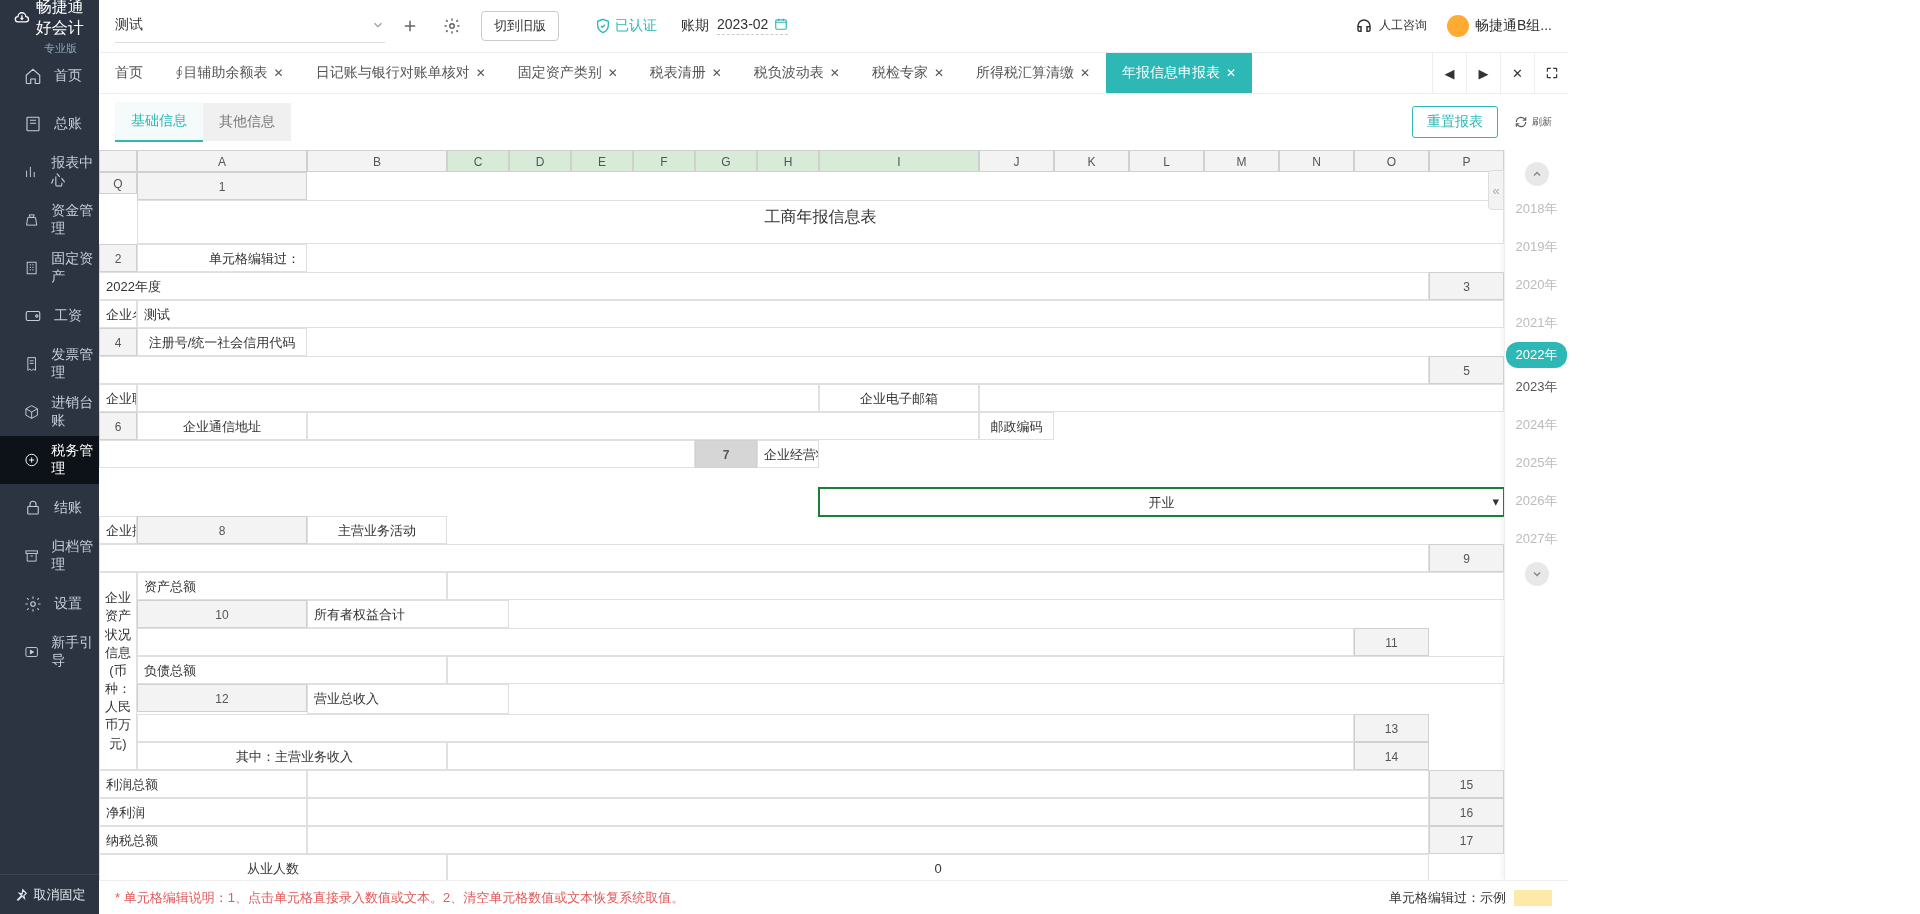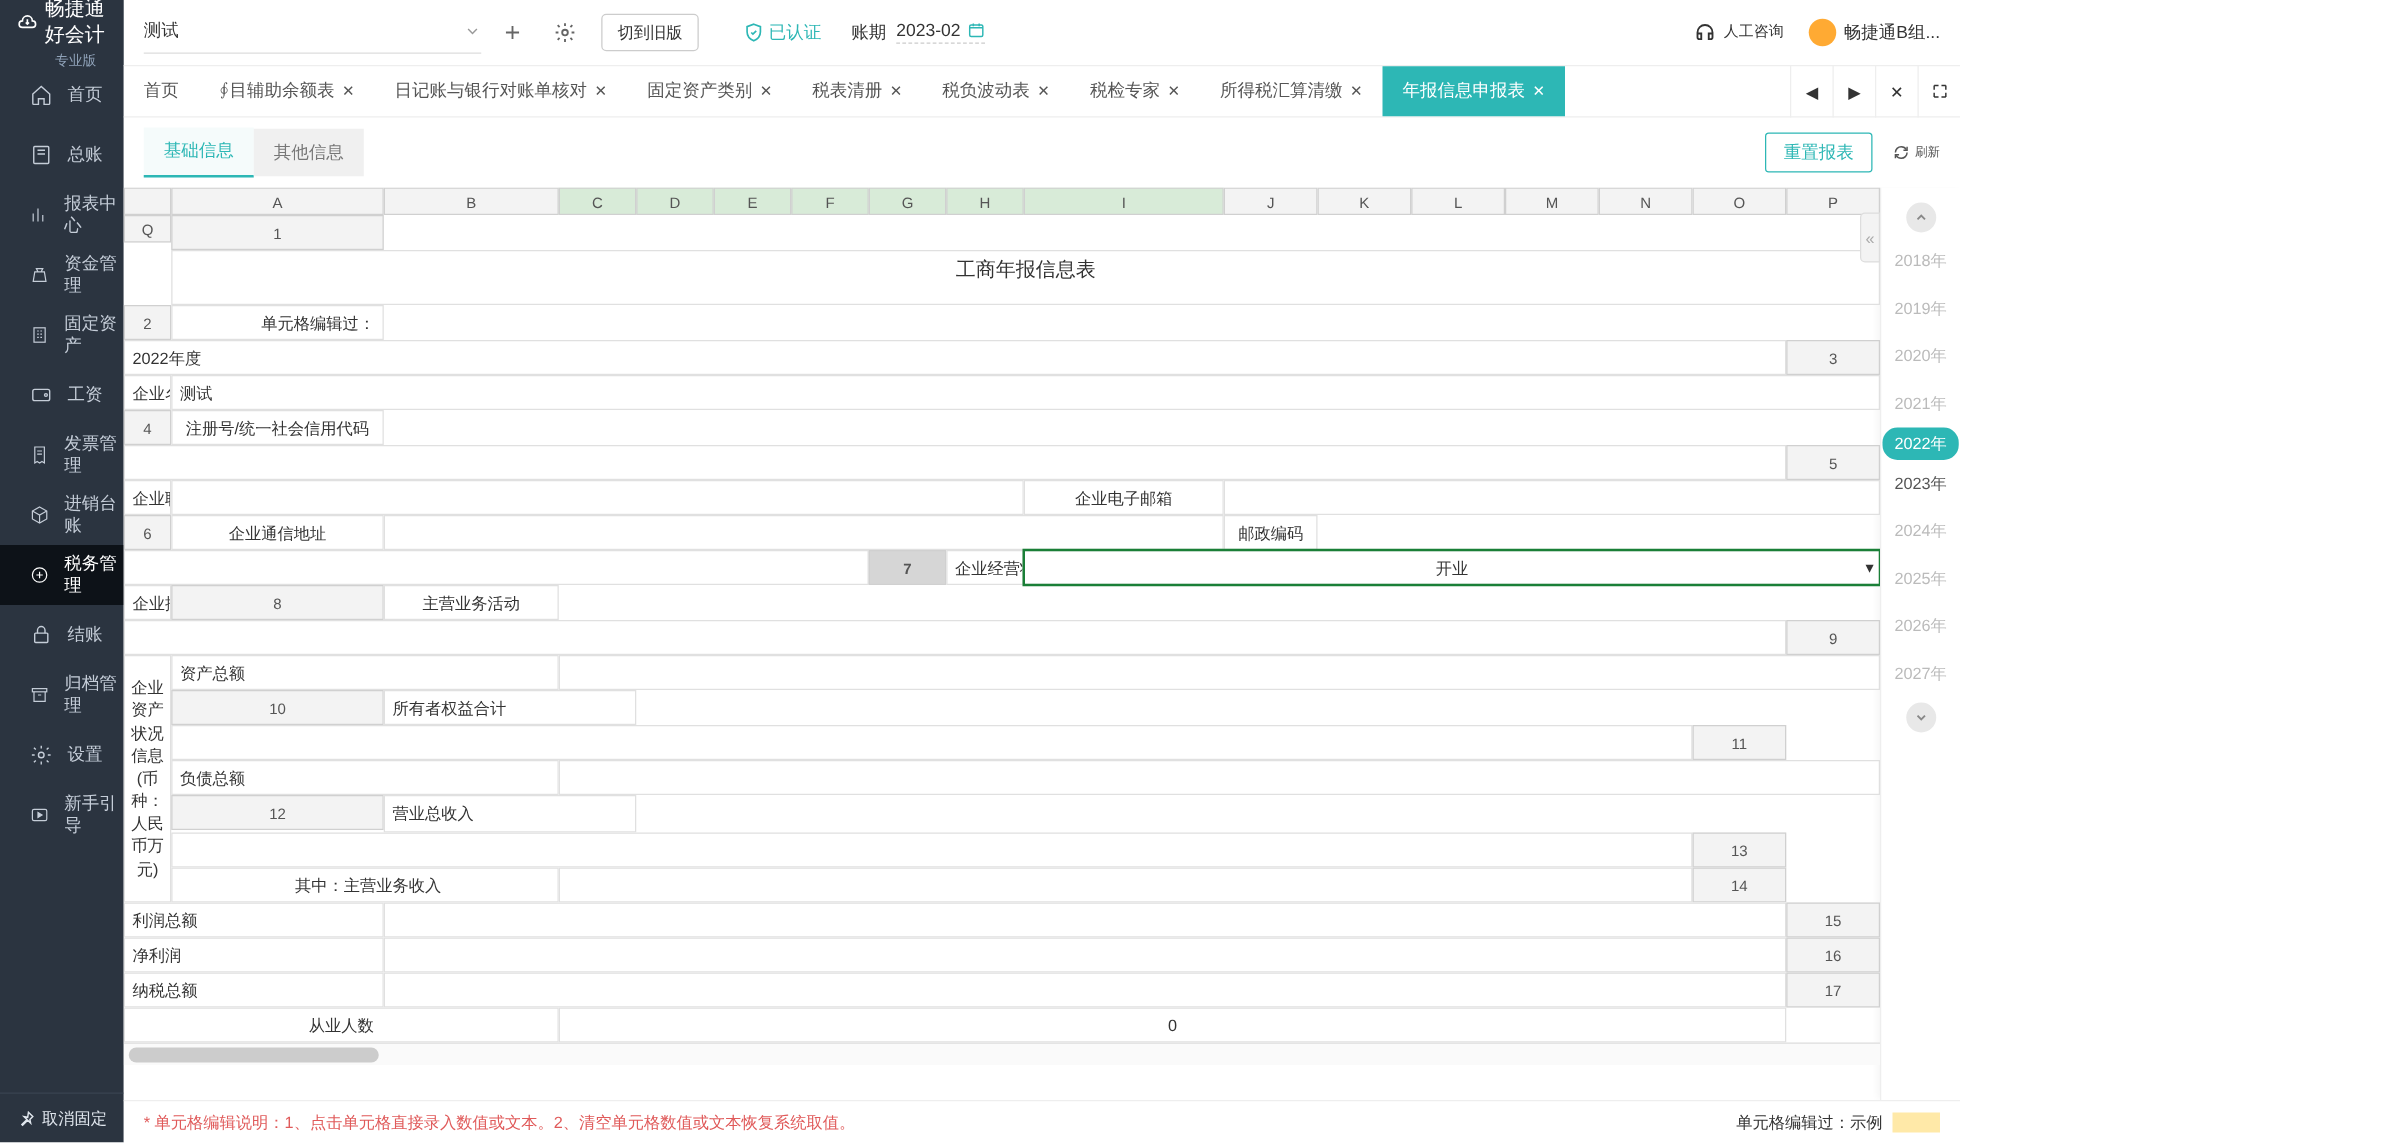--- a/index.html
+++ b/index.html
@@ -361,21 +361,21 @@
           <div class="cell" style="grid-column: span 7;"></div>
 
           <div class="rowhdr">6</div>
           <div class="cell center">企业通信地址</div>
           <div class="cell" style="grid-column: span 8;"></div>
           <div class="cell center">邮政编码</div>
           <div class="cell" style="grid-column: span 7;"></div>
 
           <div class="rowhdr sel">7</div>
           <div class="cell center">企业经营状态</div>
-          <div class="cell center selected-cell" style="grid-column: span 8;">
+          <div class="cell center selected-cell" style="grid-column: span 8; margin-top: 48px;">
             <span>开业</span>
             <span class="dropdown-arrow">▾</span>
           </div>
           <div class="cell center">企业控股情况</div>
 
           <div class="rowhdr">8</div>
           <div class="cell center">主营业务活动</div>
           <div class="cell" style="grid-column: span 16;"></div>
 
           <div class="rowhdr">9</div>

